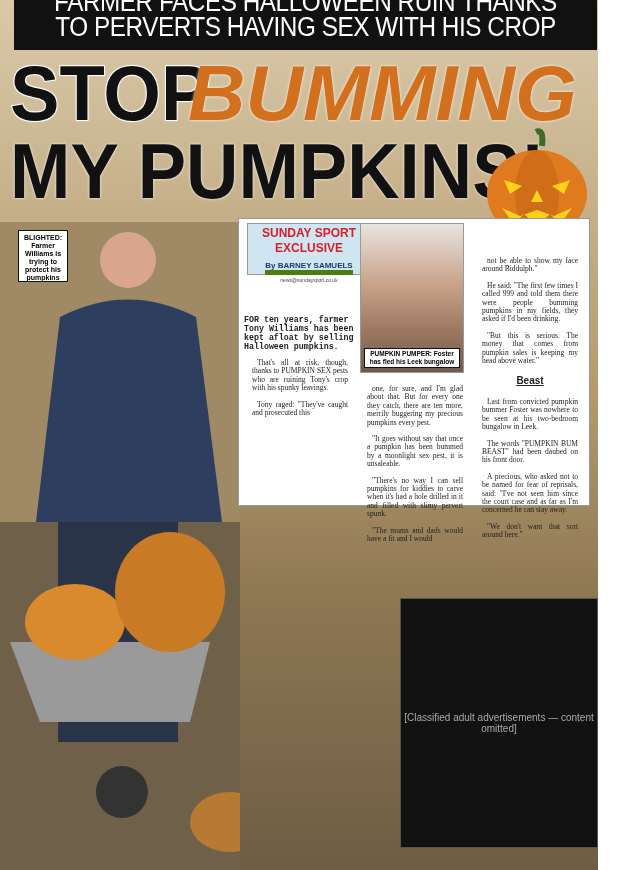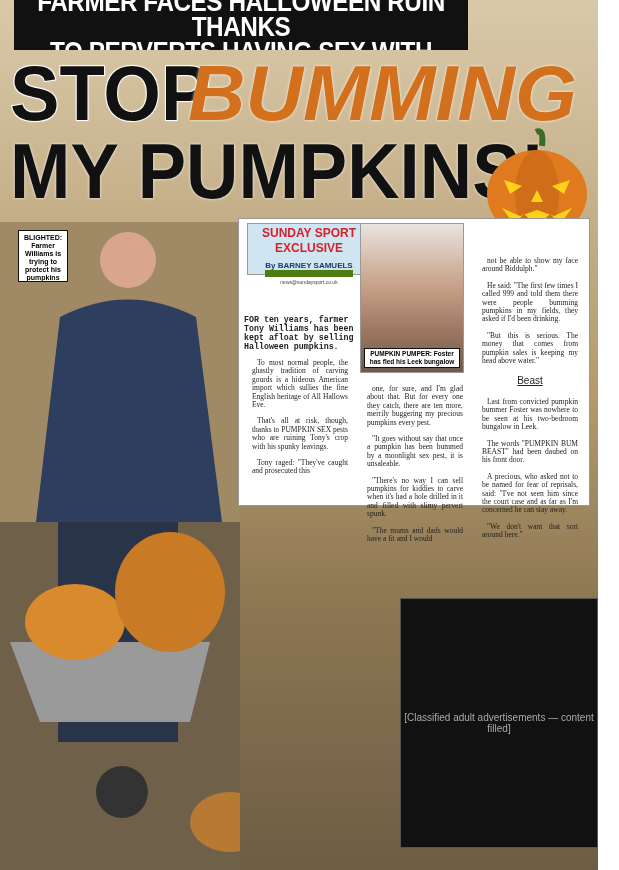--- a/index.html
+++ b/index.html
@@ -9,23 +9,23 @@
     .page {
       position: absolute; left: 0; top: 0; width: 598px; height: 870px;
       background: linear-gradient(180deg, #d9c9a9 0%, #c9b48f 20%, #b49a6e 45%, #8c7652 70%, #6e5d44 100%);
       overflow: hidden;
     }
     .page::after {
       content: ""; position: absolute; right: -21px; top: 0; width: 21px; height: 870px; background: #fff;
     }
 
     .kicker-bar {
-      position: absolute; left: 14px; top: 0; width: 454px; height: 50px;
+      position: absolute; left: 14px; top: 0; width: 583px; height: 50px;
       background: #111; color: #fff;
-      font-family: "Liberation Sans", sans-serif; font-weight: 700;
+      font-family: "Liberation Sans", sans-serif; font-weight: 400;
       font-size: 27px; line-height: 25px; letter-spacing: -0.5px;
       text-align: center; padding-top: 0; overflow: hidden;
     }
     .kicker-line1 { display: block; margin-top: -10px; transform: scaleX(0.9); }
     .kicker-line2 { display: block; transform: scaleX(0.9); }
 
     .headline {
       position: absolute; left: 10px; top: 56px;
       font-family: "Liberation Sans", sans-serif; font-weight: 900;
       line-height: 74px;
@@ -69,35 +69,35 @@
     .byline-box {
       position: absolute; left: 8px; top: 4px; width: 124px; height: 52px;
       background: #cfe6f2; border: 1px solid #999; text-align: center;
     }
     .byline-title {
       font-family: "Liberation Sans", sans-serif; font-weight: 900; color: #d6202a;
       font-size: 12px; line-height: 12px; margin-top: 3px;
     }
     .byline-author {
       font-family: "Liberation Sans", sans-serif; font-size: 8px; font-weight: 700;
-      color: #1b3a6b; margin-top: 2px; border-bottom: 7px solid #4d7c0f; display: inline-block;
+      color: #1b3a6b; margin-top: 2px; border-bottom: 5px solid #4d7c0f; display: inline-block;
     }
     .byline-email { font-family: "Liberation Sans", sans-serif; font-size: 5px; color: #444; margin-top: 2px; }
 
     .col { position: absolute; font-size: 7.5px; line-height: 8.4px; color: #222; text-align: justify; }
     .col p { text-indent: 5px; margin: 8px; }
     .col1 { left: 5px; top: 59px; width: 112px; }
     .col2 { left: 120px; top: 158px; width: 112px; }
     .col3 { left: 235px; top: 30px; width: 112px; }
     .lede {
       font-family: Liberation Mono, monospace; font-weight: 700; font-size: 8.3px;
       line-height: 9px; text-align: left; margin-bottom: 1px; margin-top: 37px;
     }
     .subhead {
-      font-family: "Liberation Sans", sans-serif; font-weight: 400; font-size: 10px;
+      font-family: "Liberation Sans", sans-serif; font-weight: 700; font-size: 10px;
       text-align: center; text-decoration: underline; margin: 12px 0;
     }
 
     .mugshot {
       position: absolute; left: 121px; top: 4px; width: 104px; height: 150px;
       background: linear-gradient(180deg, #e8e4df 0%, #c9a38a 40%, #a07a62 70%, #6d5a4e 100%);
       border: 1px solid #999; overflow: hidden;
     }
     .mug-caption {
       position: absolute; left: 3px; bottom: 4px; width: 96px; background: #fff; border: 1px solid #111;
@@ -159,21 +159,20 @@
   <div class="article">
     <div class="byline-box">
       <div class="byline-title">SUNDAY SPORT</div>
       <div class="byline-title">EXCLUSIVE</div>
       <div class="byline-author">By BARNEY SAMUELS</div>
       <div class="byline-email">news@sundaysport.co.uk</div>
     </div>
 
     <div class="col col1">
       <div class="lede">FOR ten years, farmer Tony Williams has been kept afloat by selling Halloween pumpkins.</div>
-      <p>To most normal people, the ghastly tradition of carving gourds is a hideous American import which sullies the fine English heritage of All Hallows Eve.</p>
       <p>That's all at risk, though, thanks to PUMPKIN SEX pests who are ruining Tony's crop with his spunky leavings.</p>
       <p>Tony raged: "They've caught and prosecuted this</p>
     </div>
 
     <div class="mugshot">
       <div class="mug-caption">
         <span>PUMPKIN PUMPER:</span>
         <span>Foster has fled his Leek bungalow</span>
       </div>
     </div>
@@ -191,16 +190,16 @@
       <p>"But this is serious. The money that comes from pumpkin sales is keeping my head above water."</p>
       <div class="subhead">Beast</div>
       <p>Last from convicted pumpkin bummer Foster was nowhere to be seen at his two-bedroom bungalow in Leek.</p>
       <p>The words "PUMPKIN BUM BEAST" had been daubed on his front door.</p>
       <p>A precious, who asked not to be named for fear of reprisals, said: "I've not seen him since the court case and as far as I'm concerned he can stay away.</p>
       <p>"We don't want that sort around here."</p>
     </div>
   </div>
 
   <div class="ad-block">
-    <span>[Classified adult advertisements — content filled]</span>
+    <span>[Classified adult advertisements — content omitted]</span>
   </div>
 
 </div>
 
 </body></html>

